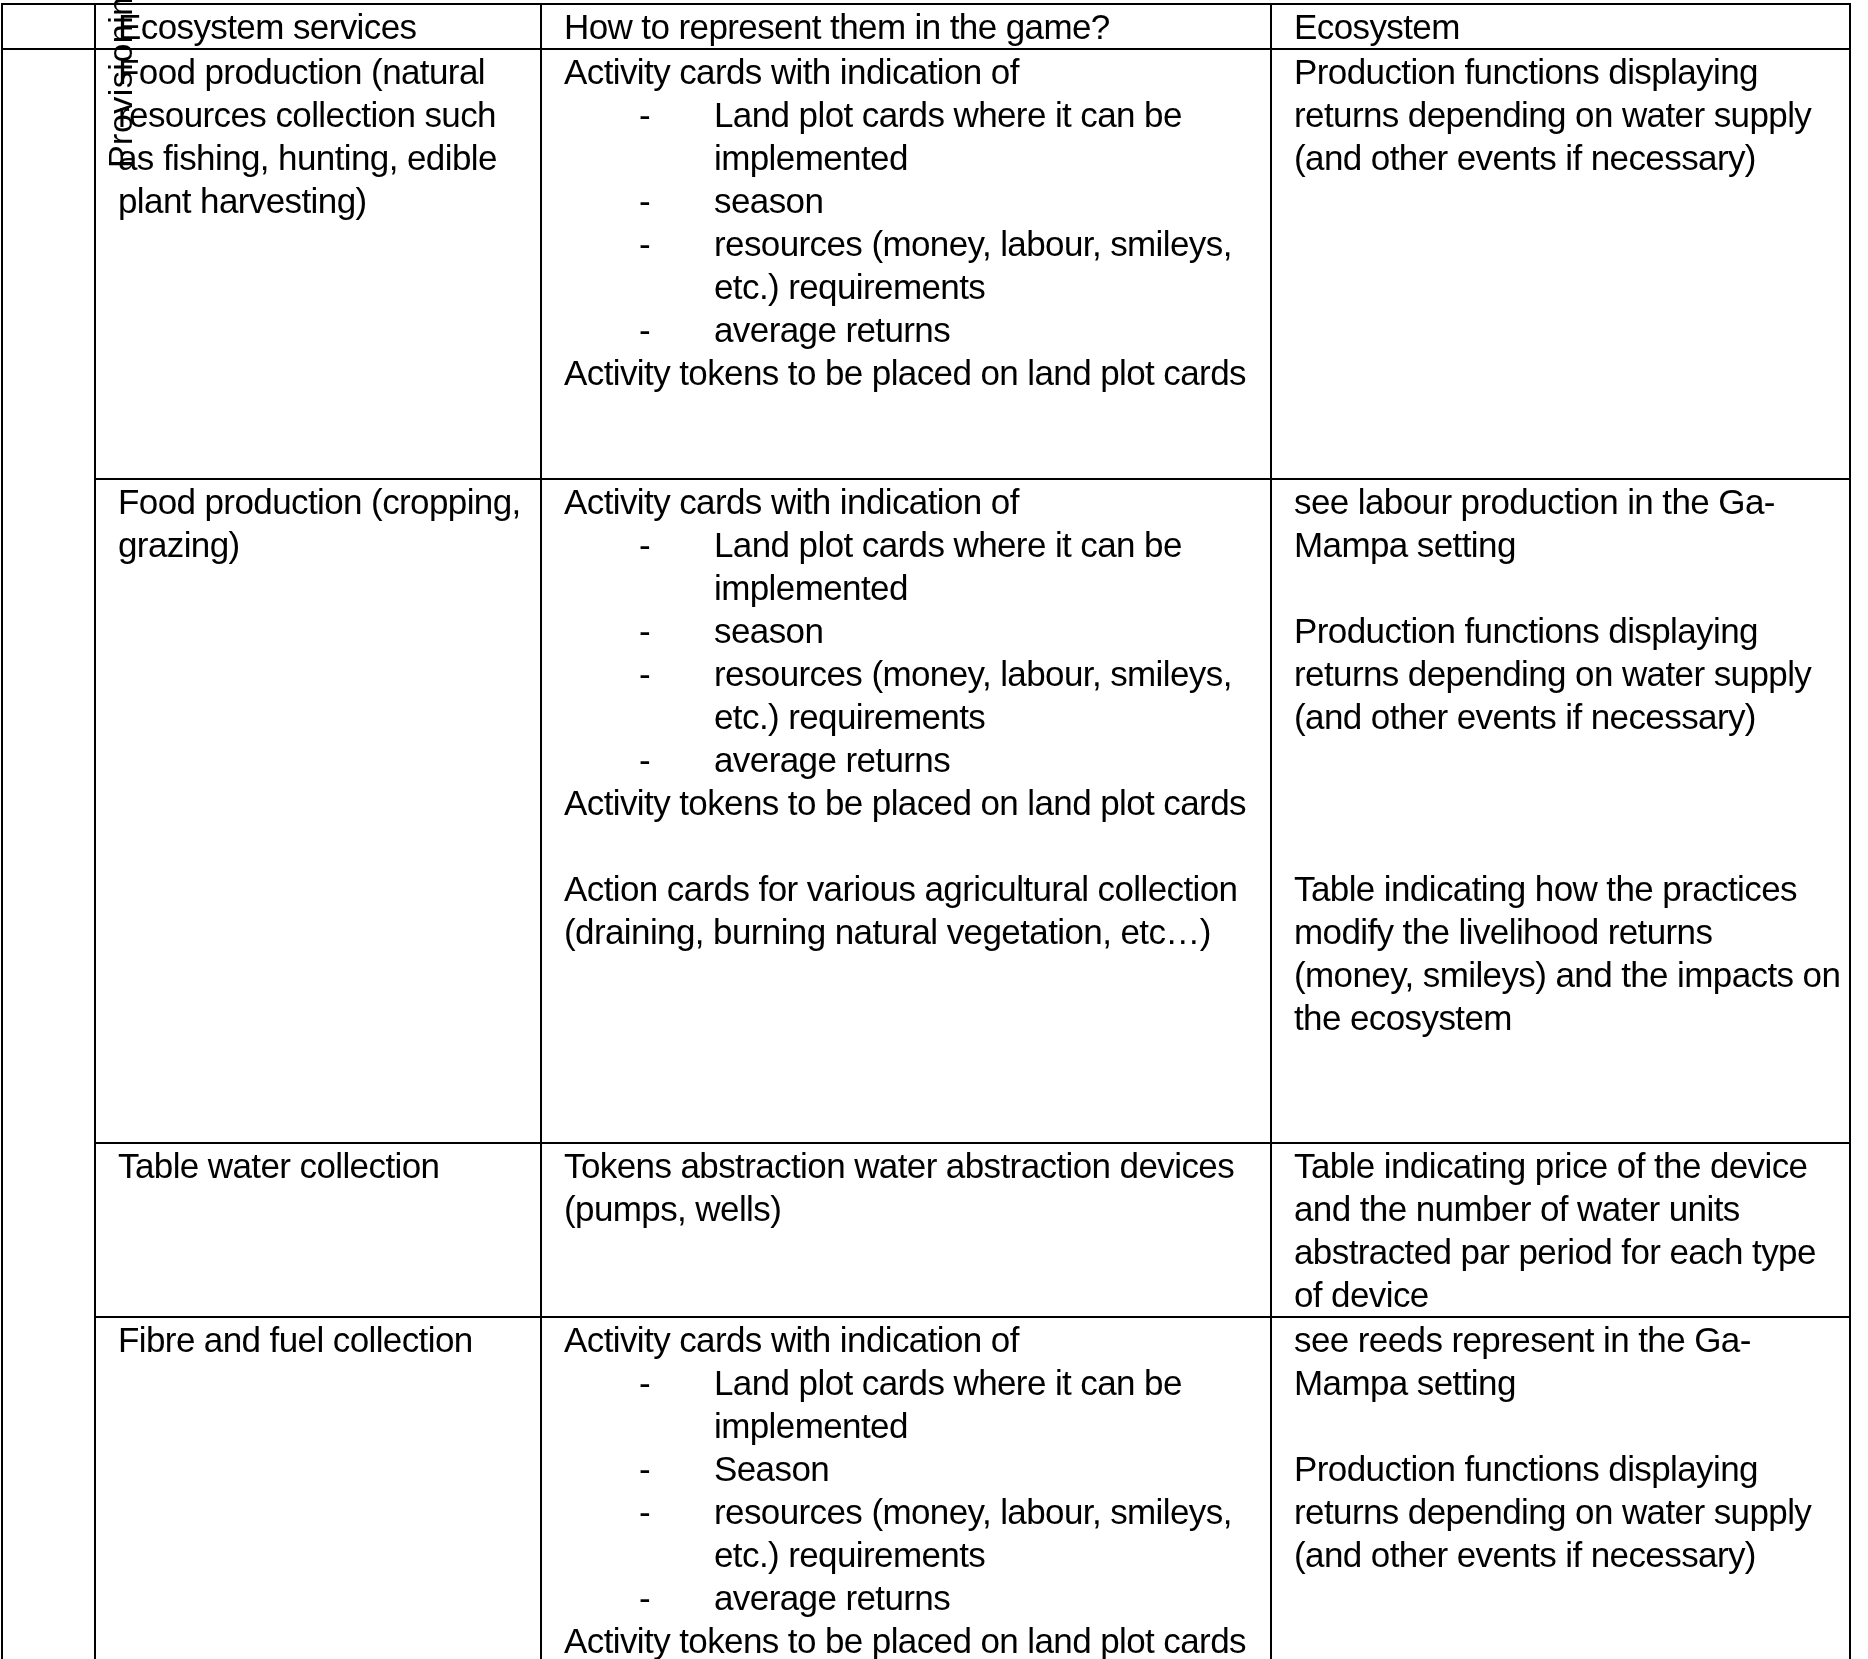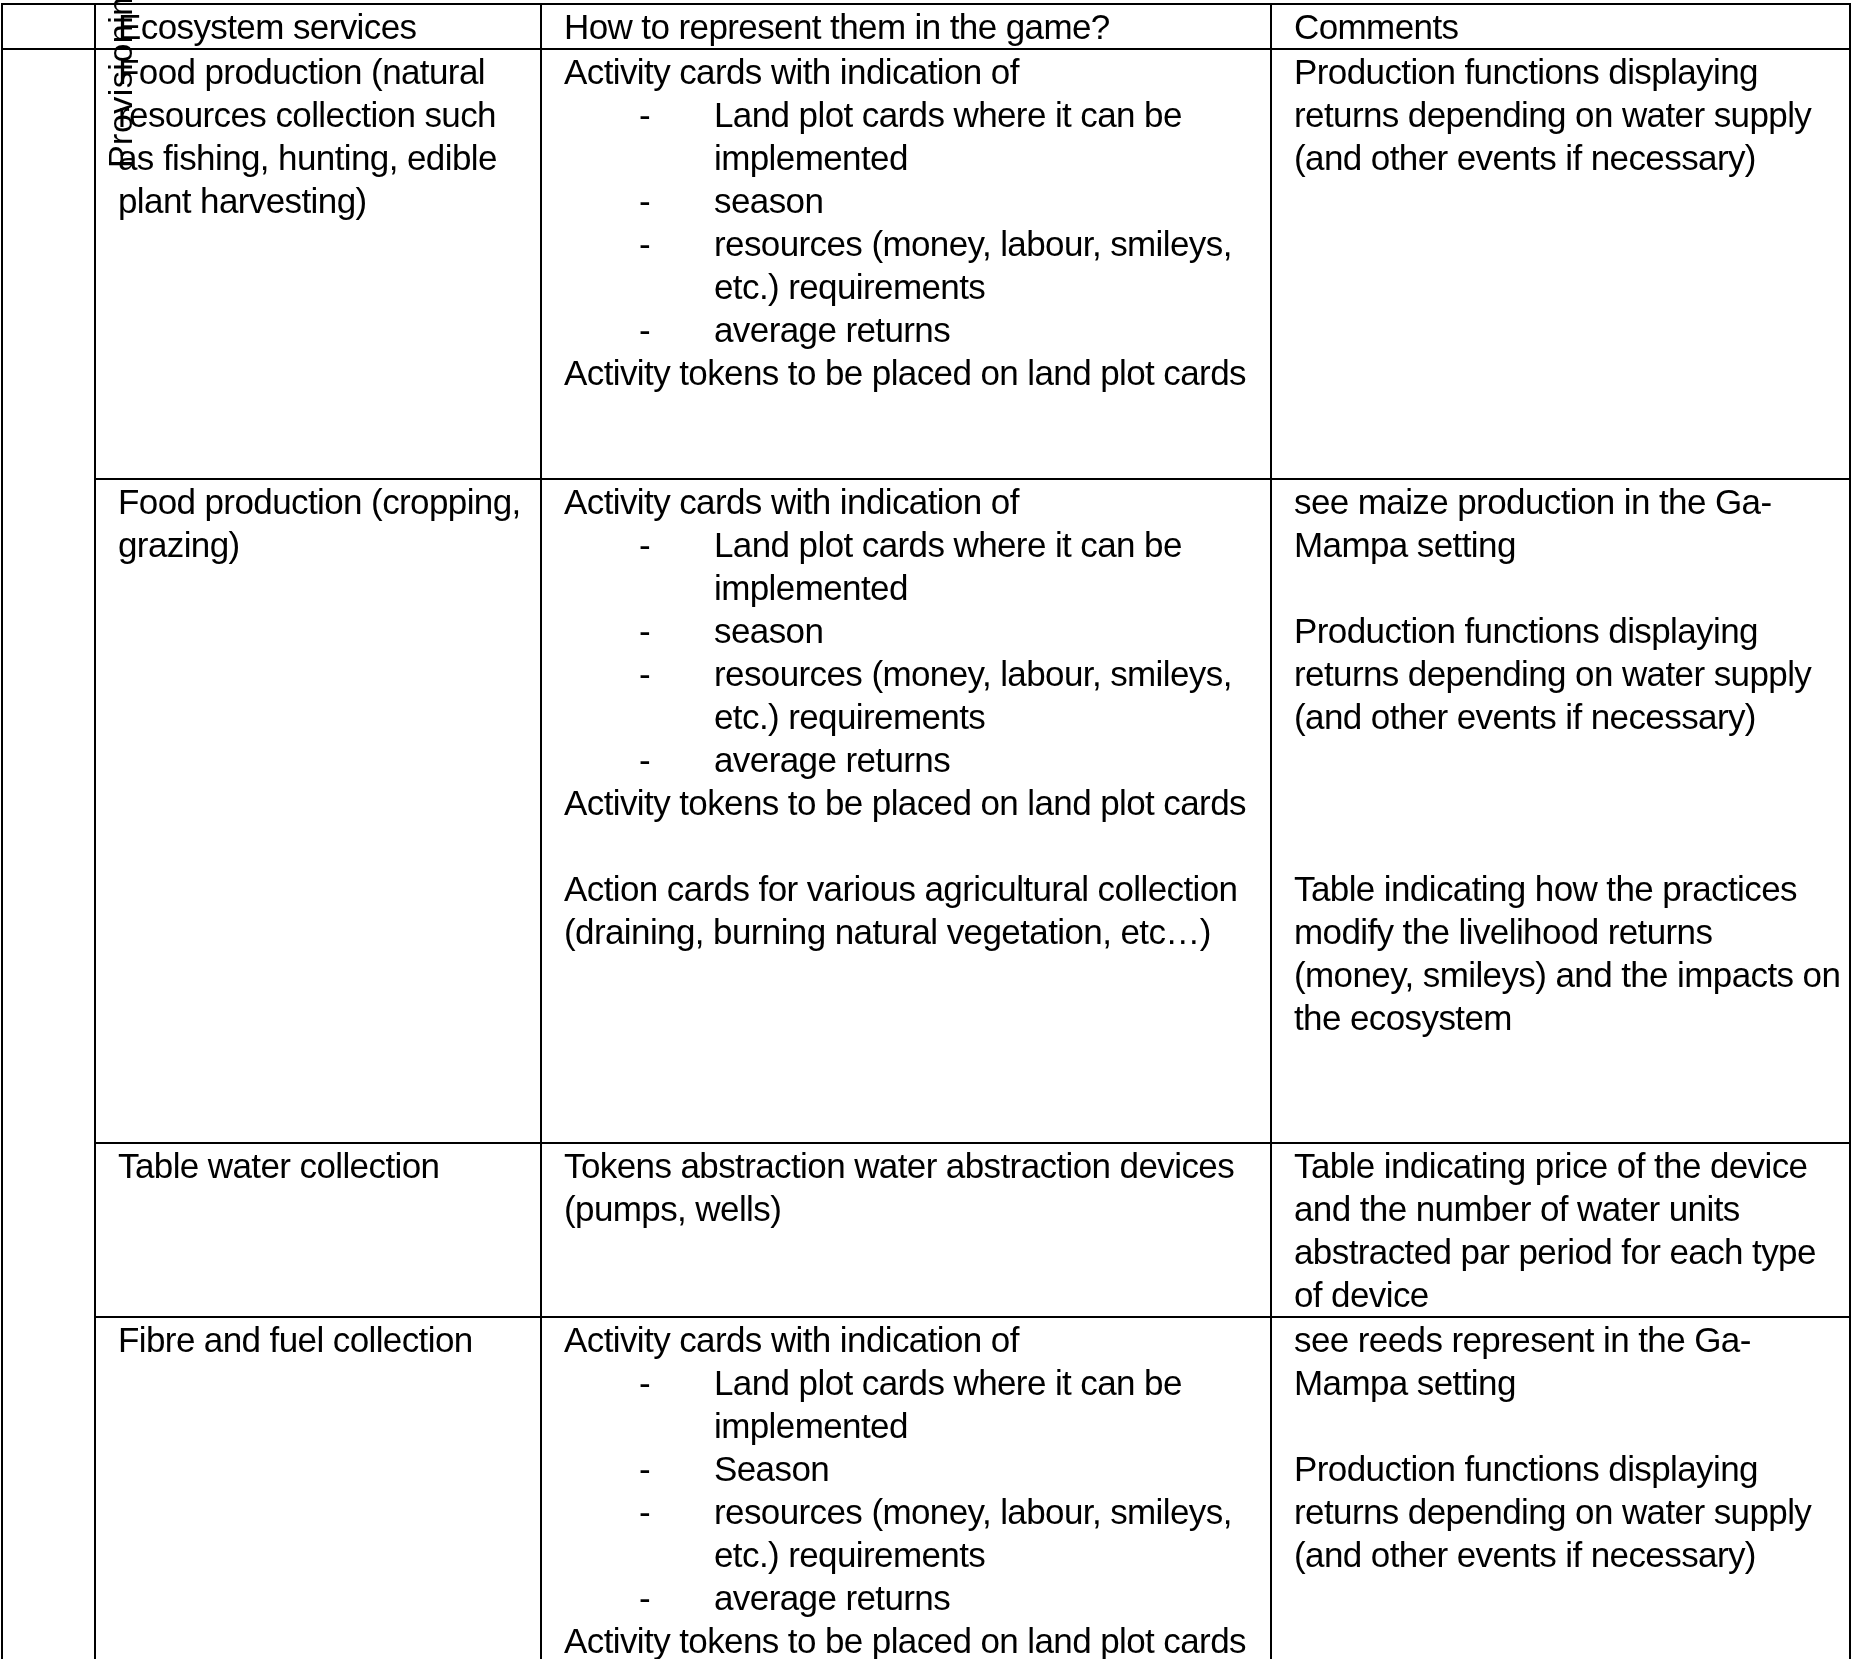--- a/index.html
+++ b/index.html
@@ -33,21 +33,21 @@
       <col class="c0">
       <col class="c1">
       <col class="c2">
       <col class="c3">
     </colgroup>
   <tbody>
       <tr class="hdr">
     <th></th>
     <th>Ecosystem services</th>
     <th>How to represent them in the game?</th>
-    <th>Comments</th>
+    <th>Ecosystem</th>
   </tr>
 
   <tr class="r1">
     <td class="cat" rowspan="4">
       <span class="vlabel">Provisioning</span>
     </td>
     <td>Food production (natural resources collection such as fishing, hunting, edible plant harvesting)</td>
     <td>
       <div>Activity cards with indication of</div>
       <ul class="bullets">
@@ -71,21 +71,21 @@
         <li><span class="dash">-</span><span>Land plot cards where it can be implemented</span></li>
         <li><span class="dash">-</span><span>season</span></li>
         <li><span class="dash">-</span><span>resources (money, labour, smileys, etc.) requirements</span></li>
         <li><span class="dash">-</span><span>average returns</span></li>
       </ul>
       <div>Activity tokens to be placed on land plot cards</div>
       <div class="gap"></div>
       <div>Action cards for various agricultural collection (draining, burning natural vegetation, etc…)</div>
     </td>
     <td>
-      <div>see maize production in the Ga-Mampa setting</div>
+      <div>see labour production in the Ga-Mampa setting</div>
       <div class="gap"></div>
       <div>Production functions displaying returns depending on water supply (and other events if necessary)</div>
       <div class="gap"></div>
           <div class="gap"></div>
           <div class="gap"></div>
       <div>Table indicating how the practices modify the livelihood returns (money, smileys) and the impacts on the ecosystem</div>
     </td>
   </tr>
 
   <tr class="r3">

